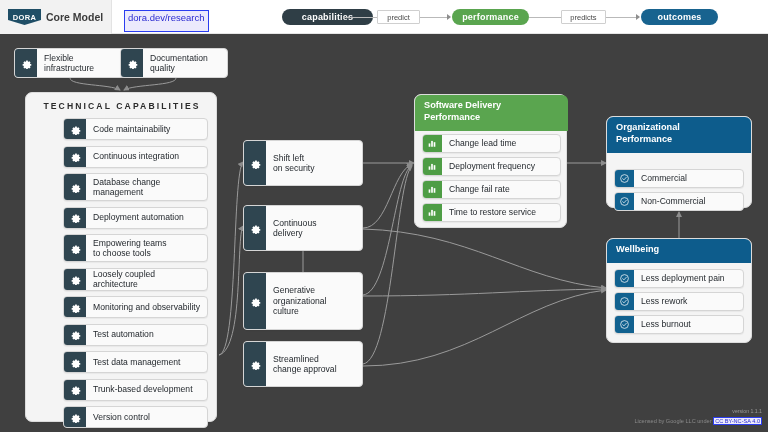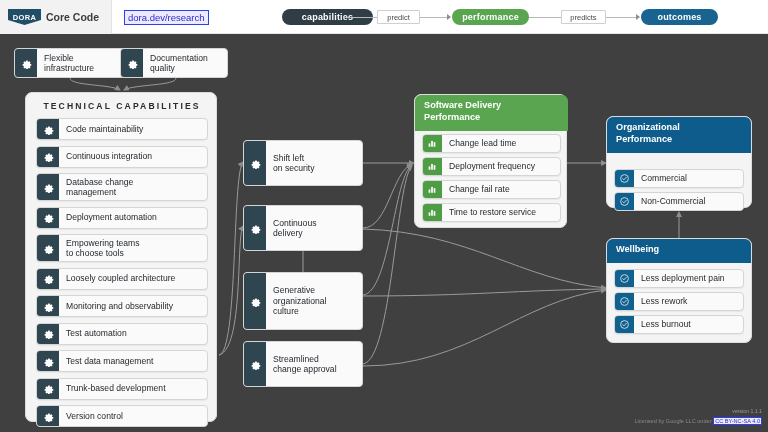--- a/index.html
+++ b/index.html
@@ -25,21 +25,21 @@
     width: 33px; height: 16px; background: #1f4e66;
     color: #ffffff; font-size: 7.5px; font-weight: bold; letter-spacing: .4px;
     display: flex; align-items: center; justify-content: center;
     clip-path: polygon(0 0, 100% 0, 100% 68%, 50% 100%, 0 68%);
   }
   .brandtext { font-size: 10.5px; font-weight: bold; color: #3c3c3c; }
 
   .urlbox {
     position: absolute; left: 124px; top: 10px;
     font-size: 9.5px; color: #2b2bd0;
-    border: 1.4px solid #2b3df0; padding: 1px 3px 1px 3px;
+    border: 1.4px solid #2b3df0; padding: 1px 3px 8px 3px;
     background: #eceafc; line-height: 11px;
   }
 
   
   .pill {
     position: absolute; height: 16px; border-radius: 8px;
     color: #ffffff; font-size: 9px; font-weight: bold;
     display: flex; align-items: center; justify-content: center;
     letter-spacing: .2px;
   }
@@ -83,21 +83,21 @@
   #tech-panel {
     position: absolute; left: 25px; top: 92px; width: 192px; height: 330px;
     background: #f4f4f4; border: 1px solid #dcdcdc; border-radius: 7px;
   }
   #tech-title {
     position: absolute; left: 0; top: 8px; width: 192px;
     text-align: center; font-size: 8.6px; font-weight: bold;
     letter-spacing: 2.1px; color: #2b2b2b;
   }
   #tech-list { position: absolute; left: 10px; top: 25px; width: 172px; }
-  #tech-list .row { margin-bottom: 5.5px; min-height: 22px; }
+  #tech-list .row { margin-bottom: 5.5px; min-height: 22px; margin-left: 27px; }
   #tech-list .row.tall { min-height: 28px; }
 
   
   .midbox { position: absolute; left: 243px; width: 120px; }
   .midbox .row { height: 100%; }
 
   
   #sdp-panel {
     position: absolute; left: 414px; top: 94px; width: 153px; height: 134px;
     background: #f4f4f4; border: 1px solid #dcdcdc; border-radius: 7px;
@@ -142,21 +142,21 @@
   svg.wires { position: absolute; left: 0; top: 0; width: 768px; height: 432px; pointer-events: none; }
 </style>
 </head>
 <body>
 
 <div id="root">
 
   <div class="topbar">
     <div class="brandzone">
       <div class="dora-badge">DORA</div>
-      <div class="brandtext">Core Code</div>
+      <div class="brandtext">Core Model</div>
     </div>
   </div>
   <div class="urlbox">dora.dev/research</div>
 
   <div class="pill dark" style="left:282px; top:9px; width:91px;">capabilities</div>
   <div class="flowline" style="left:343px; top:17px; width:34px;"></div>
   <div class="vpill" style="left:377px; top:10px; width:43px;">predict</div>
   <div class="flowline" style="left:420px; top:17px; width:28px;"></div>
   <div class="flowarrow" style="left:447px; top:14px;"></div>
   <div class="pill green" style="left:452px; top:9px; width:77px;">performance</div>

